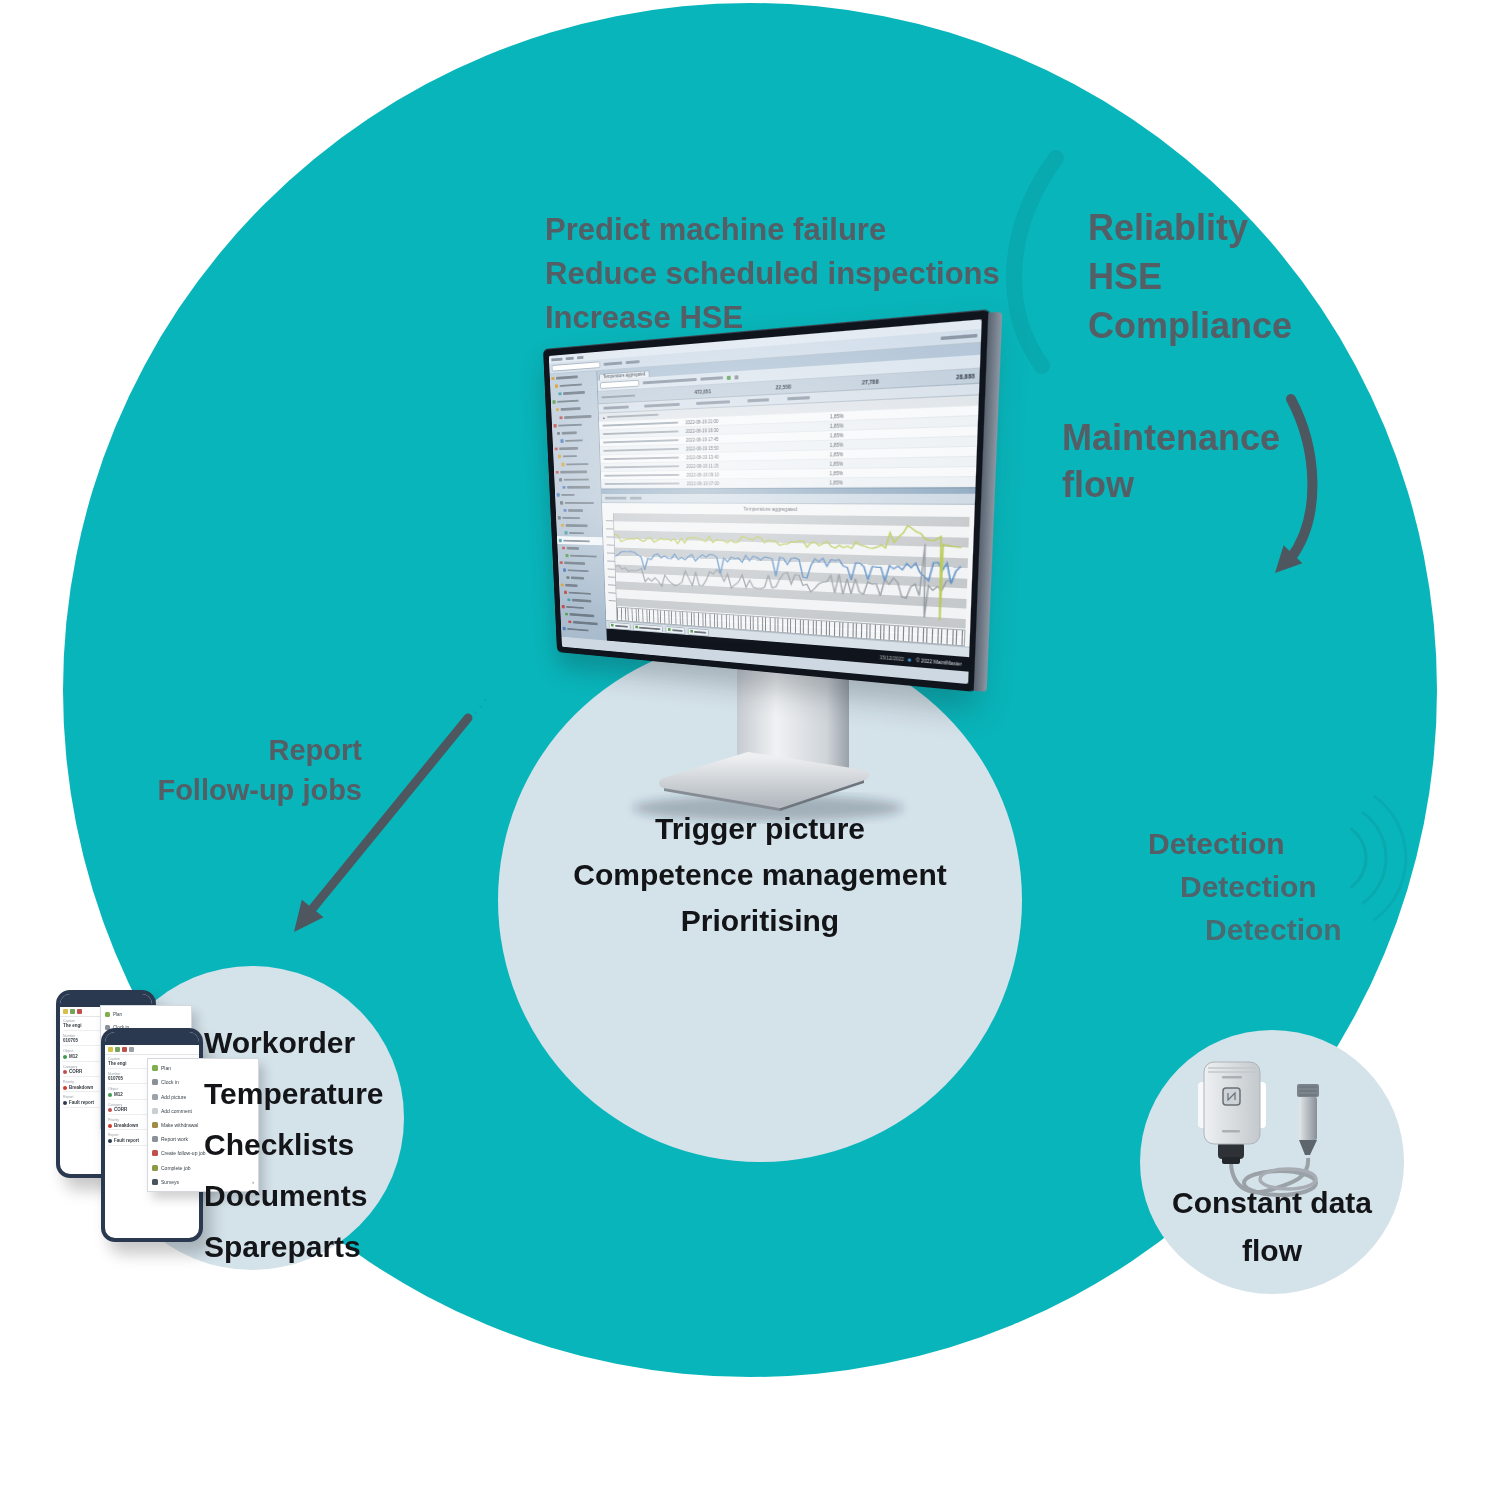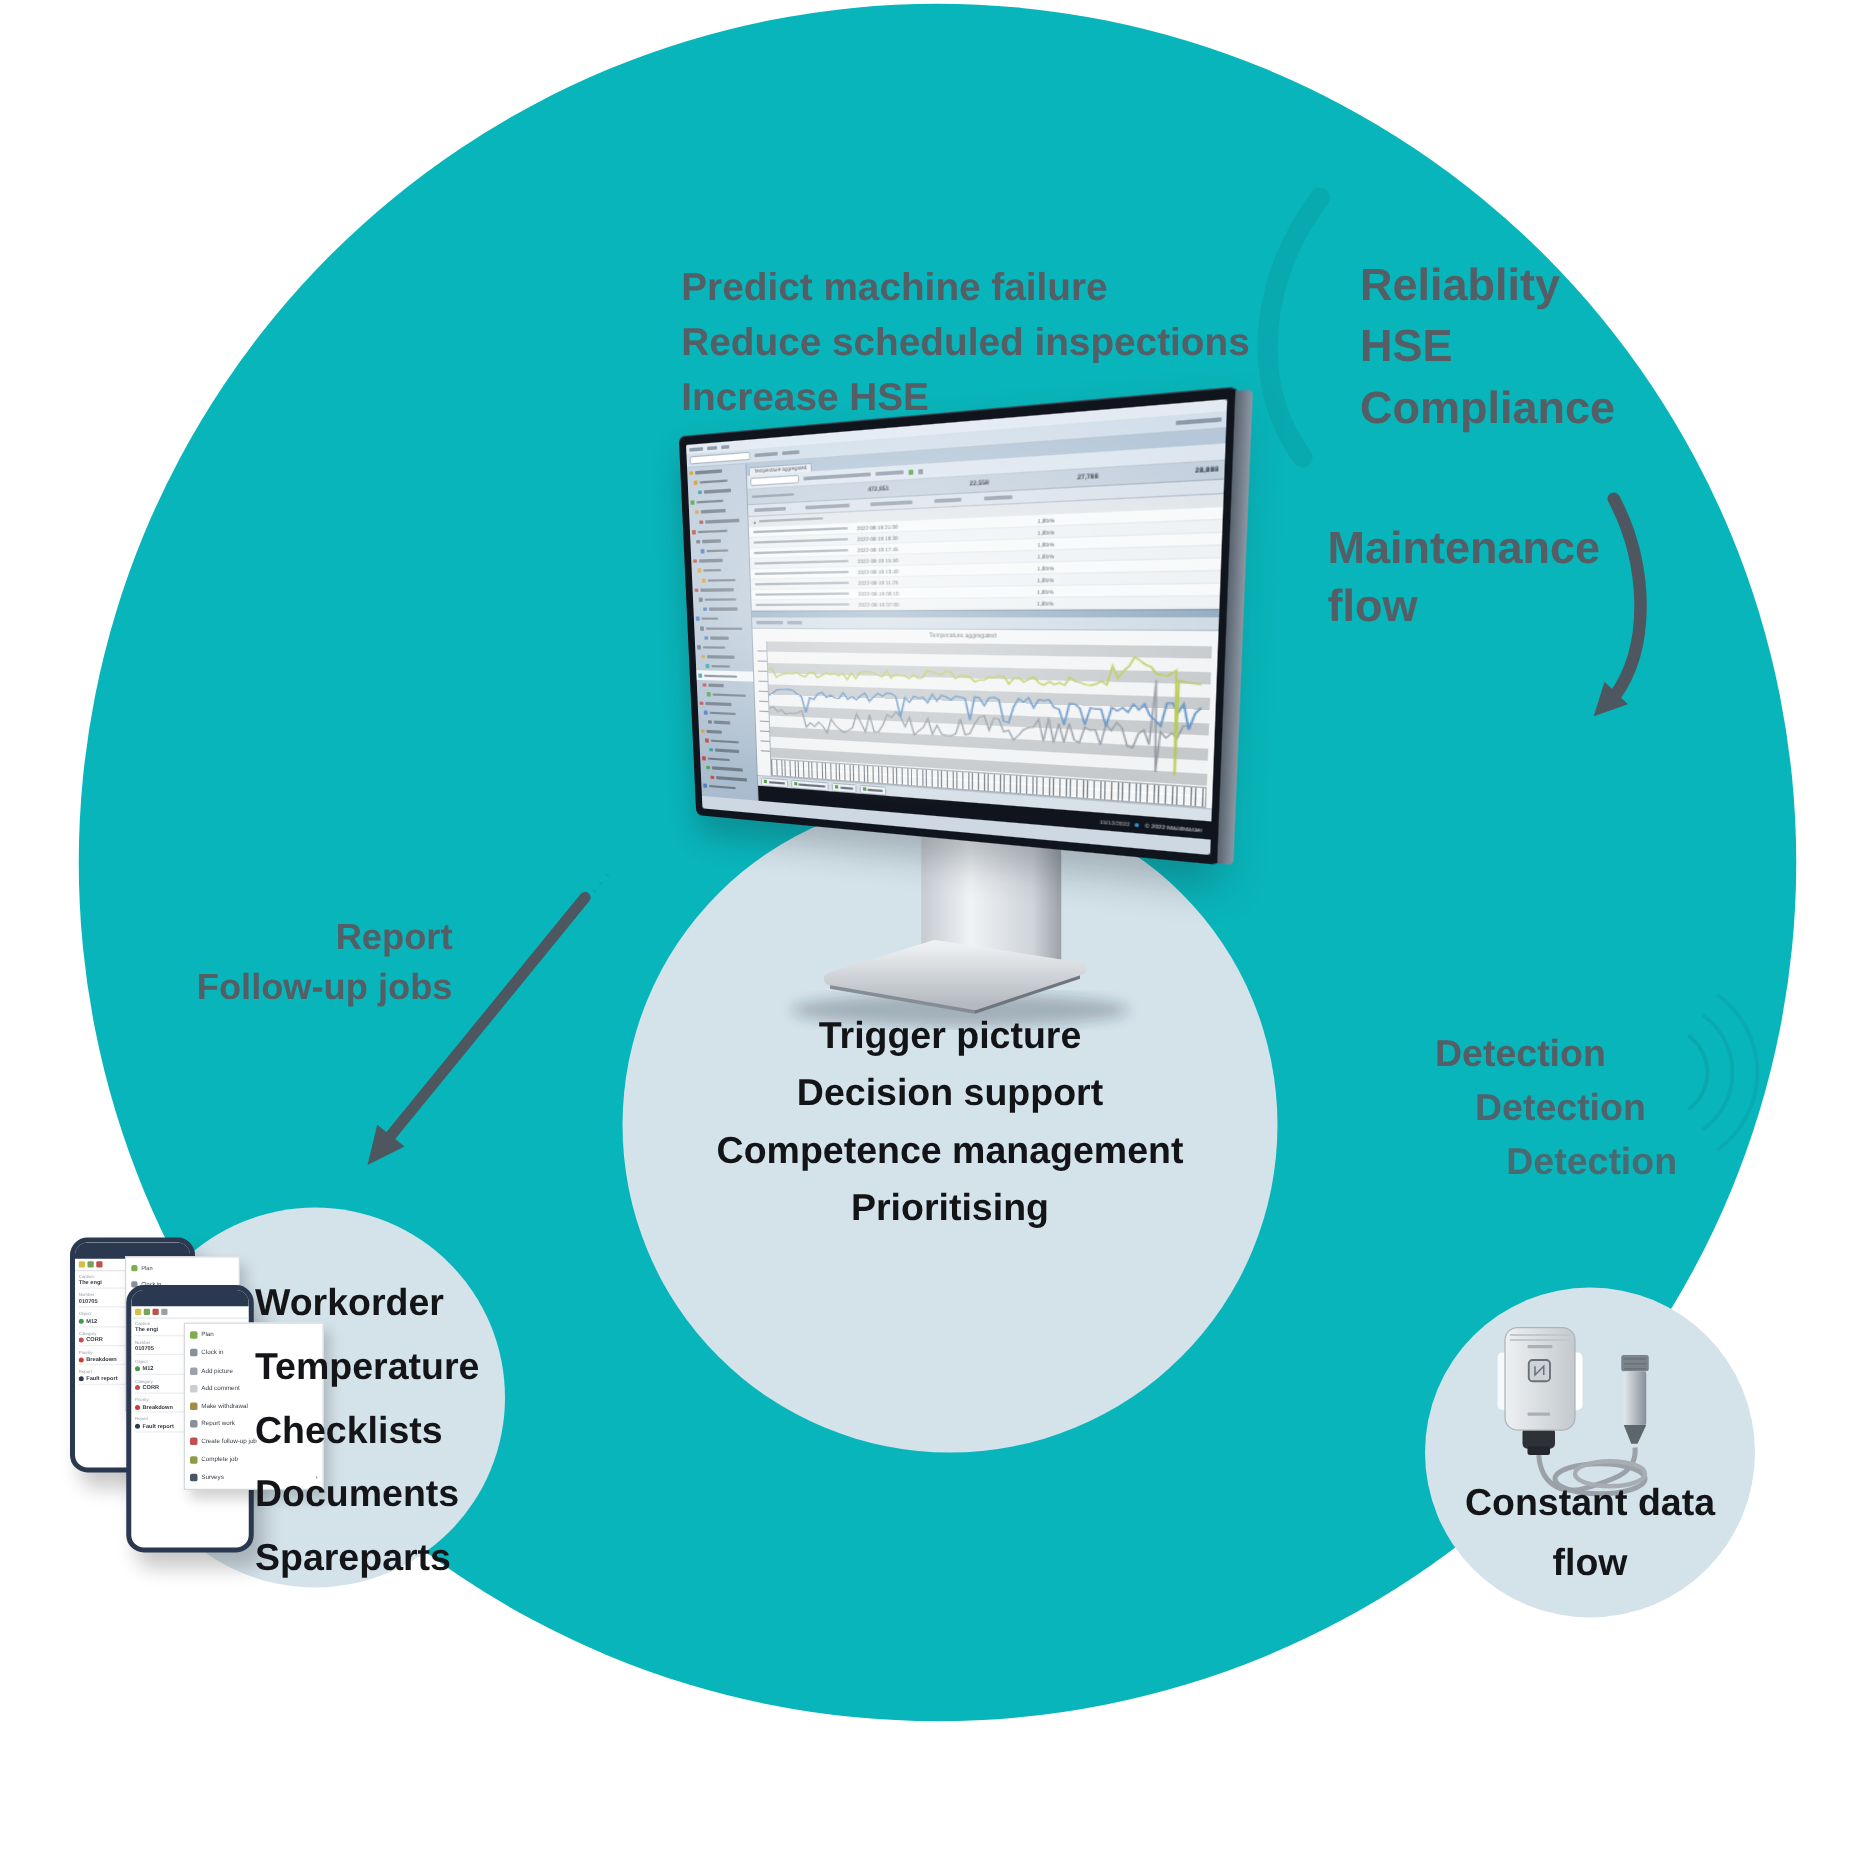--- a/index.html
+++ b/index.html
@@ -503,21 +503,20 @@
   </div>
   <div id="report-text" class="abs lbl">
     <div>Report</div>
     <div>Follow-up jobs</div>
   </div>
   <div id="detect-1" class="abs detect">Detection</div>
   <div id="detect-2" class="abs detect">Detection</div>
   <div id="detect-3" class="abs detect">Detection</div>
   <div id="center-text" class="abs">
     <div>Trigger picture</div>
-    <div>Decision support</div>
     <div>Competence management</div>
     <div>Prioritising</div>
   </div>
   <div id="workorder-text" class="abs">
     <div>Workorder</div>
     <div>Temperature</div>
     <div>Checklists</div>
     <div>Documents</div>
     <div>Spareparts</div>
   </div>

